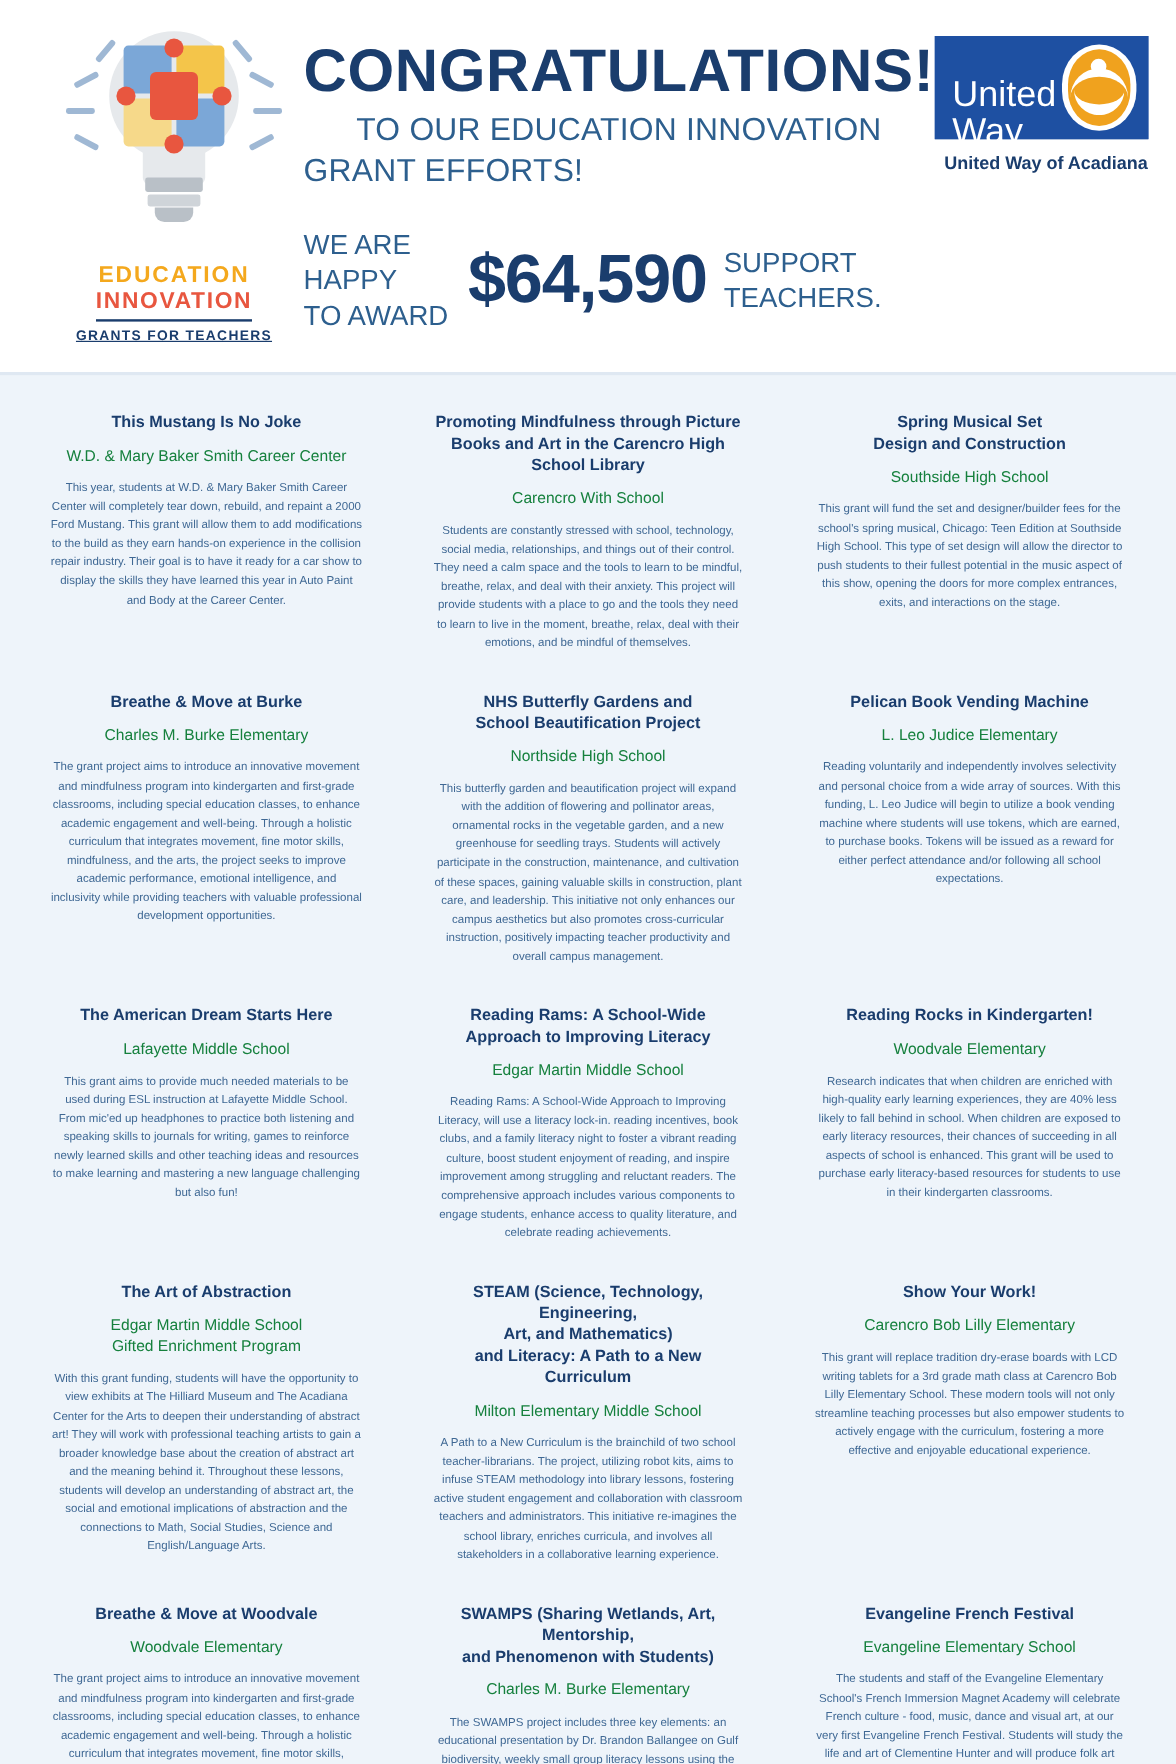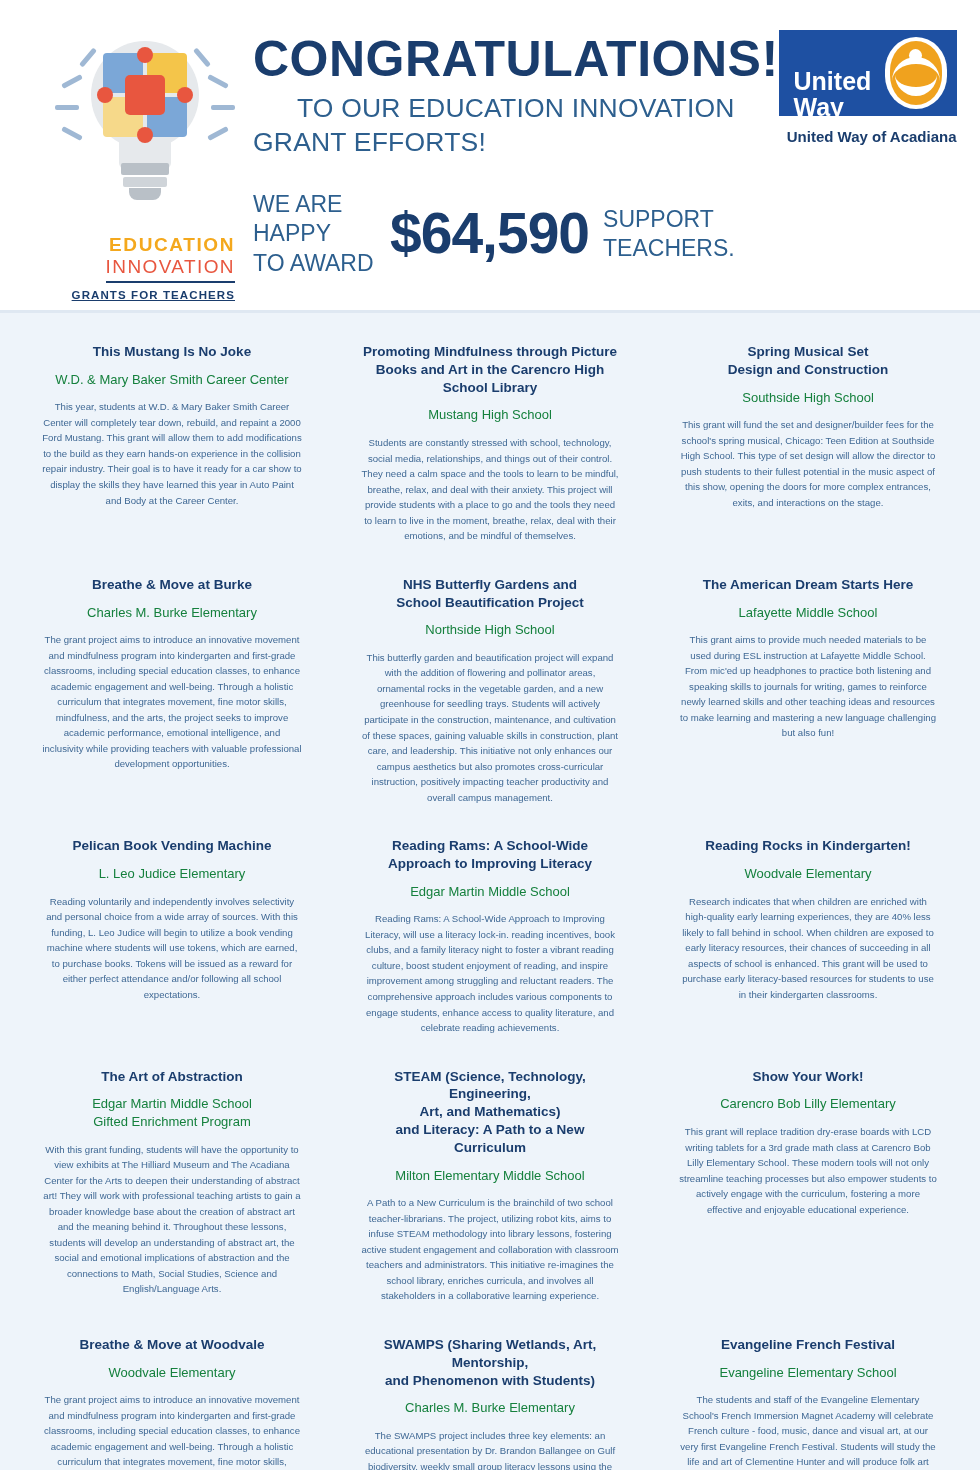--- a/index.html
+++ b/index.html
@@ -23,23 +23,23 @@
   
   .header {
     position: relative;
     height: 310px;
     background: #ffffff;
     display: flex;
     align-items: flex-start;
   }
   .logo-block {
     width: 250px;
-    padding: 35px 0 0 55px;
+    padding: 20px 0 0 55px;
     box-sizing: border-box;
-    text-align: right;
+    text-align: center;
   }
   .bulb-wrap {
     position: relative;
     width: 180px;
     height: 195px;
     margin: 0 auto;
   }
   .bulb-glass {
     position: absolute;
     left: 36px;
@@ -127,21 +127,21 @@
     line-height: 1.15;
   }
   .logo-edu {
     font-size: 19px;
     font-weight: bold;
     letter-spacing: 1.6px;
     color: #f4a81d;
   }
   .logo-inno {
     font-size: 19px;
-    font-weight: normal;
+    font-weight: bold;
     letter-spacing: 1.4px;
     color: #e8563f;
     border-bottom: 2px solid #1a3d6d;
     padding-bottom: 3px;
     display: inline-block;
   }
   .logo-grants {
     font-size: 11.5px;
     font-weight: bold;
     letter-spacing: 1.1px;
@@ -205,22 +205,22 @@
     height: 86px;
     background: #1e50a2;
     border: 3px solid #1e50a2;
     box-sizing: border-box;
     display: flex;
     align-items: center;
     margin-left: auto;
   }
   .uw-words {
     color: #ffffff;
-    font-size: 25px;
-    font-weight: bold;
+    font-size: 30px;
+    font-weight: normal;
     line-height: 1.05;
     text-align: left;
     padding-left: 12px;
     flex: 1;
     margin-top: 42px;
   }
   .uw-mark {
     width: 62px;
     height: 72px;
     background: #ffffff;
@@ -391,49 +391,49 @@
 
   <div class="grid-area">
     <div class="grid" id="grant-grid">
         <div class="cell">
           <div class="cell-title">This Mustang Is No Joke</div>
           <div class="cell-school">W.D. &amp; Mary Baker Smith Career Center</div>
           <div class="cell-desc">This year, students at W.D. &amp; Mary Baker Smith Career Center will completely tear down, rebuild, and repaint a 2000 Ford Mustang. This grant will allow them to add modifications to the build as they earn hands-on experience in the collision repair industry. Their goal is to have it ready for a car show to display the skills they have learned this year in Auto Paint and Body at the Career Center.</div>
         </div>
         <div class="cell">
           <div class="cell-title">Promoting Mindfulness through Picture Books and Art in the Carencro High School Library</div>
-          <div class="cell-school">Mustang High School</div>
+          <div class="cell-school">Carencro With School</div>
           <div class="cell-desc">Students are constantly stressed with school, technology, social media, relationships, and things out of their control. They need a calm space and the tools to learn to be mindful, breathe, relax, and deal with their anxiety. This project will provide students with a place to go and the tools they need to learn to live in the moment, breathe, relax, deal with their emotions, and be mindful of themselves.</div>
         </div>
         <div class="cell">
           <div class="cell-title">Spring Musical Set<br>Design and Construction</div>
           <div class="cell-school">Southside High School</div>
           <div class="cell-desc">This grant will fund the set and designer/builder fees for the school's spring musical, Chicago: Teen Edition at Southside High School. This type of set design will allow the director to push students to their fullest potential in the music aspect of this show, opening the doors for more complex entrances, exits, and interactions on the stage.</div>
         </div>
         <div class="cell">
           <div class="cell-title">Breathe &amp; Move at Burke</div>
           <div class="cell-school">Charles M. Burke Elementary</div>
           <div class="cell-desc">The grant project aims to introduce an innovative movement and mindfulness program into kindergarten and first-grade classrooms, including special education classes, to enhance academic engagement and well-being. Through a holistic curriculum that integrates movement, fine motor skills, mindfulness, and the arts, the project seeks to improve academic performance, emotional intelligence, and inclusivity while providing teachers with valuable professional development opportunities.</div>
         </div>
         <div class="cell">
           <div class="cell-title">NHS Butterfly Gardens and<br>School Beautification Project</div>
           <div class="cell-school">Northside High School</div>
           <div class="cell-desc">This butterfly garden and beautification project will expand with the addition of flowering and pollinator areas, ornamental rocks in the vegetable garden, and a new greenhouse for seedling trays. Students will actively participate in the construction, maintenance, and cultivation of these spaces, gaining valuable skills in construction, plant care, and leadership. This initiative not only enhances our campus aesthetics but also promotes cross-curricular instruction, positively impacting teacher productivity and overall campus management.</div>
         </div>
         <div class="cell">
+          <div class="cell-title">Pelican Book Vending Machine</div>
+          <div class="cell-school">L. Leo Judice Elementary</div>
+          <div class="cell-desc">Reading voluntarily and independently involves selectivity and personal choice from a wide array of sources. With this funding, L. Leo Judice will begin to utilize a book vending machine where students will use tokens, which are earned, to purchase books. Tokens will be issued as a reward for either perfect attendance and/or following all school expectations.</div>
+        </div>
+        <div class="cell">
           <div class="cell-title">The American Dream Starts Here</div>
           <div class="cell-school">Lafayette Middle School</div>
           <div class="cell-desc">This grant aims to provide much needed materials to be used during ESL instruction at Lafayette Middle School. From mic'ed up headphones to practice both listening and speaking skills to journals for writing, games to reinforce newly learned skills and other teaching ideas and resources to make learning and mastering a new language challenging but also fun!</div>
         </div>
         <div class="cell">
-          <div class="cell-title">Pelican Book Vending Machine</div>
-          <div class="cell-school">L. Leo Judice Elementary</div>
-          <div class="cell-desc">Reading voluntarily and independently involves selectivity and personal choice from a wide array of sources. With this funding, L. Leo Judice will begin to utilize a book vending machine where students will use tokens, which are earned, to purchase books. Tokens will be issued as a reward for either perfect attendance and/or following all school expectations.</div>
-        </div>
-        <div class="cell">
           <div class="cell-title">Reading Rams: A School-Wide<br>Approach to Improving Literacy</div>
           <div class="cell-school">Edgar Martin Middle School</div>
           <div class="cell-desc">Reading Rams: A School-Wide Approach to Improving Literacy, will use a literacy lock-in. reading incentives, book clubs, and a family literacy night to foster a vibrant reading culture, boost student enjoyment of reading, and inspire improvement among struggling and reluctant readers. The comprehensive approach includes various components to engage students, enhance access to quality literature, and celebrate reading achievements.</div>
         </div>
         <div class="cell">
           <div class="cell-title">Reading Rocks in Kindergarten!</div>
           <div class="cell-school">Woodvale Elementary</div>
           <div class="cell-desc">Research indicates that when children are enriched with high-quality early learning experiences, they are 40% less likely to fall behind in school. When children are exposed to early literacy resources, their chances of succeeding in all aspects of school is enhanced. This grant will be used to purchase early literacy-based resources for students to use in their kindergarten classrooms.</div>
         </div>
         <div class="cell">

